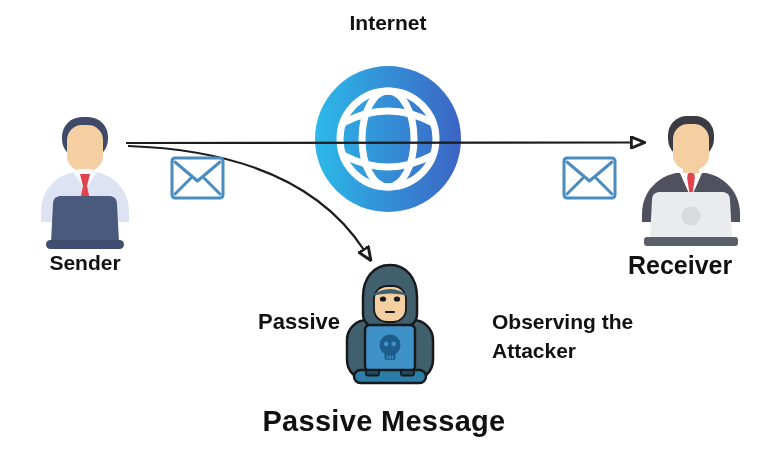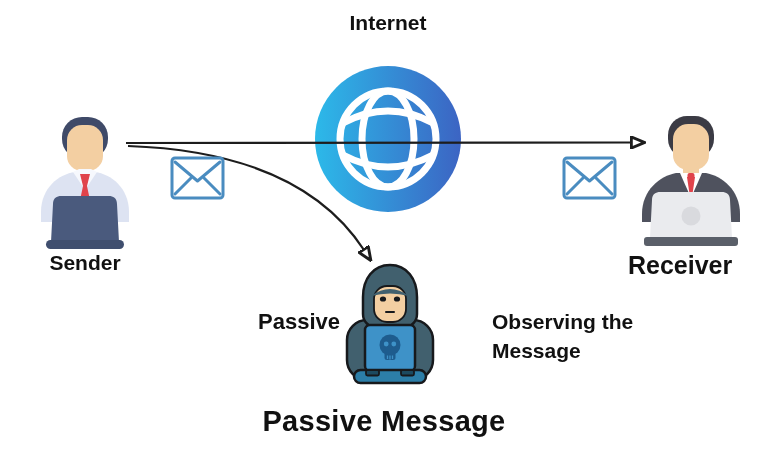--- a/index.html
+++ b/index.html
@@ -160,18 +160,18 @@
       <rect x="28" y="108" width="13" height="5.5" rx="1.5" class="a-hinge a-stroke-thin"></rect>
       <rect x="63" y="108" width="13" height="5.5" rx="1.5" class="a-hinge a-stroke-thin"></rect>
     </svg>
   </div>
 
   <div class="label lbl-sender">Sender</div>
   <div class="label lbl-receiver">Receiver</div>
   <div class="label lbl-attacker">Passive</div>
   <div class="label lbl-observing">
     <div>Observing the</div>
-    <div>Message</div>
+    <div>Attacker</div>
   </div>
 
   <div class="label lbl-title">Passive Message</div>
 
 </div>
 
 </body></html>

